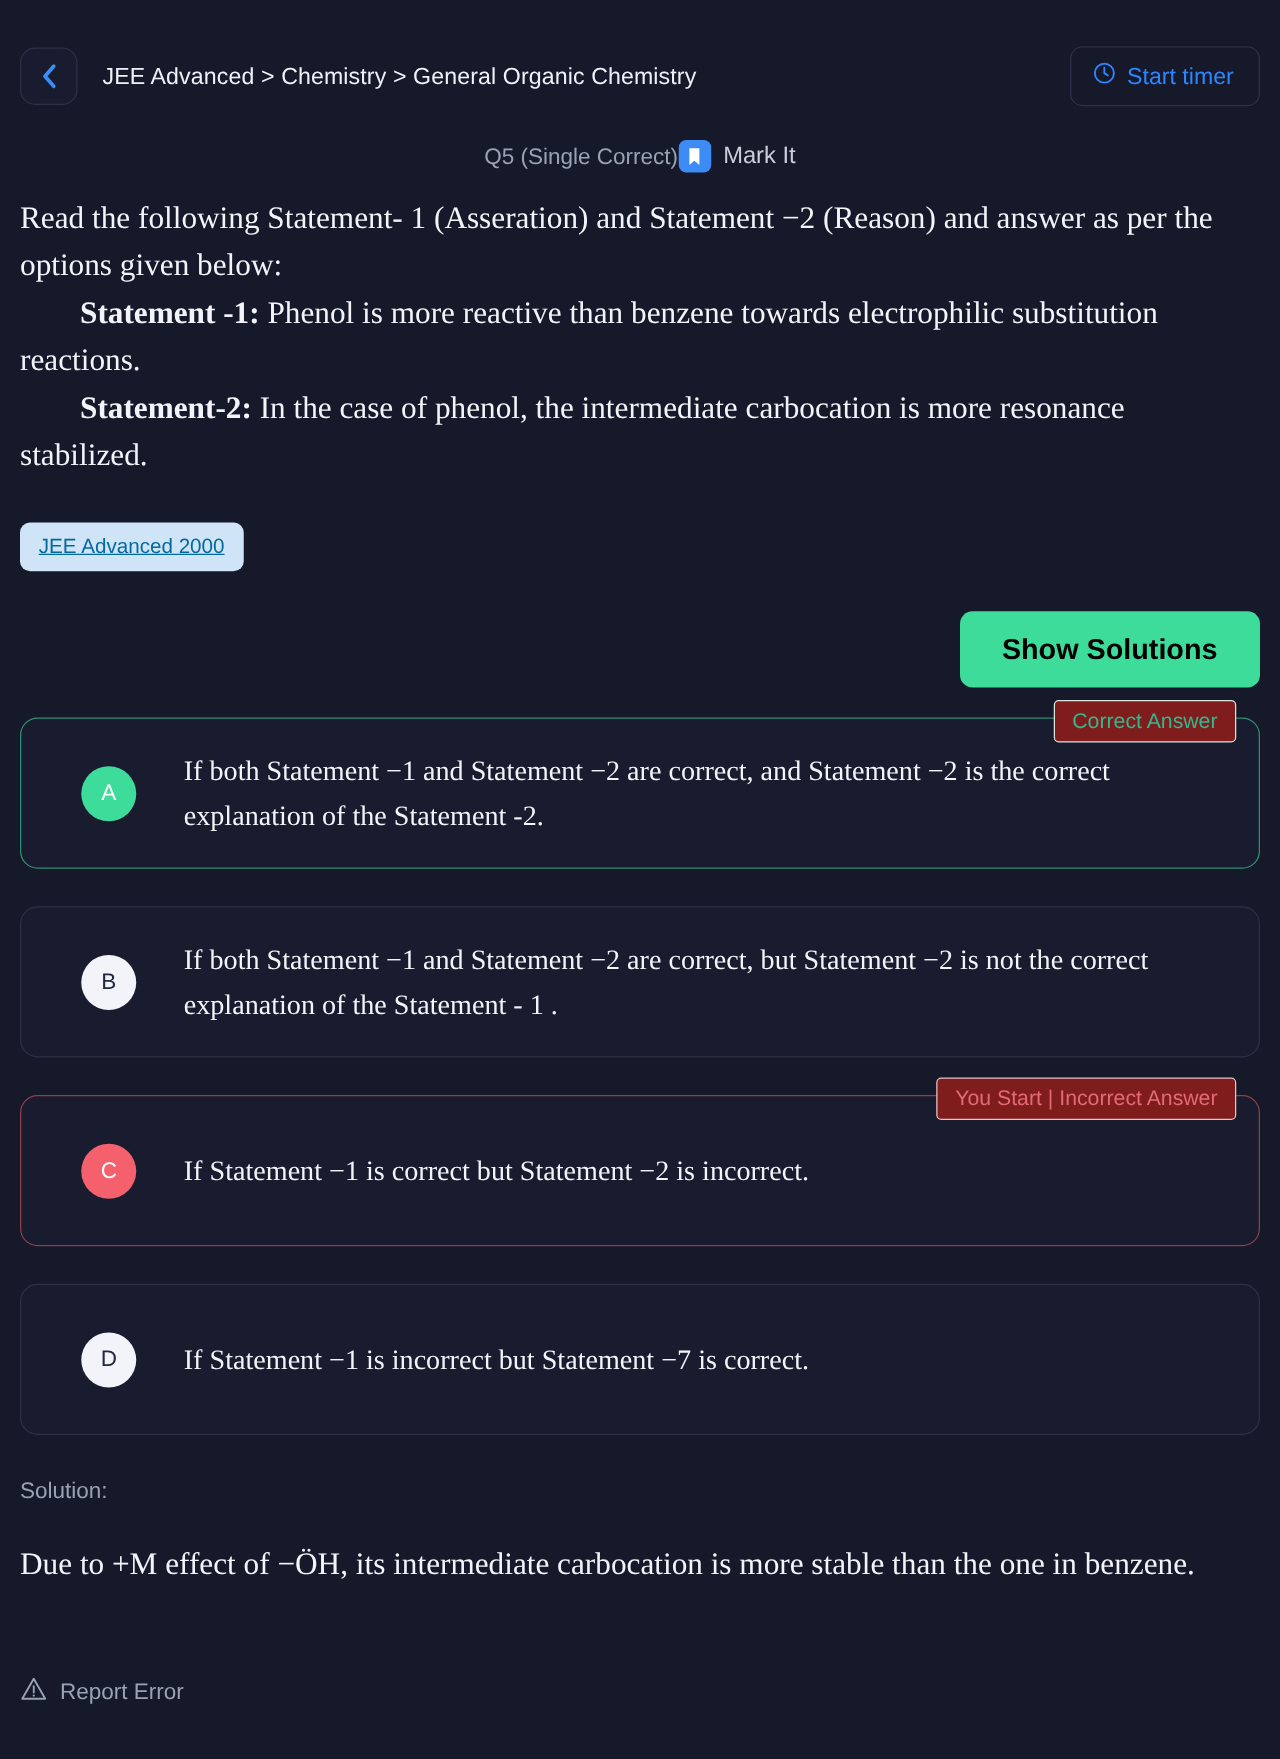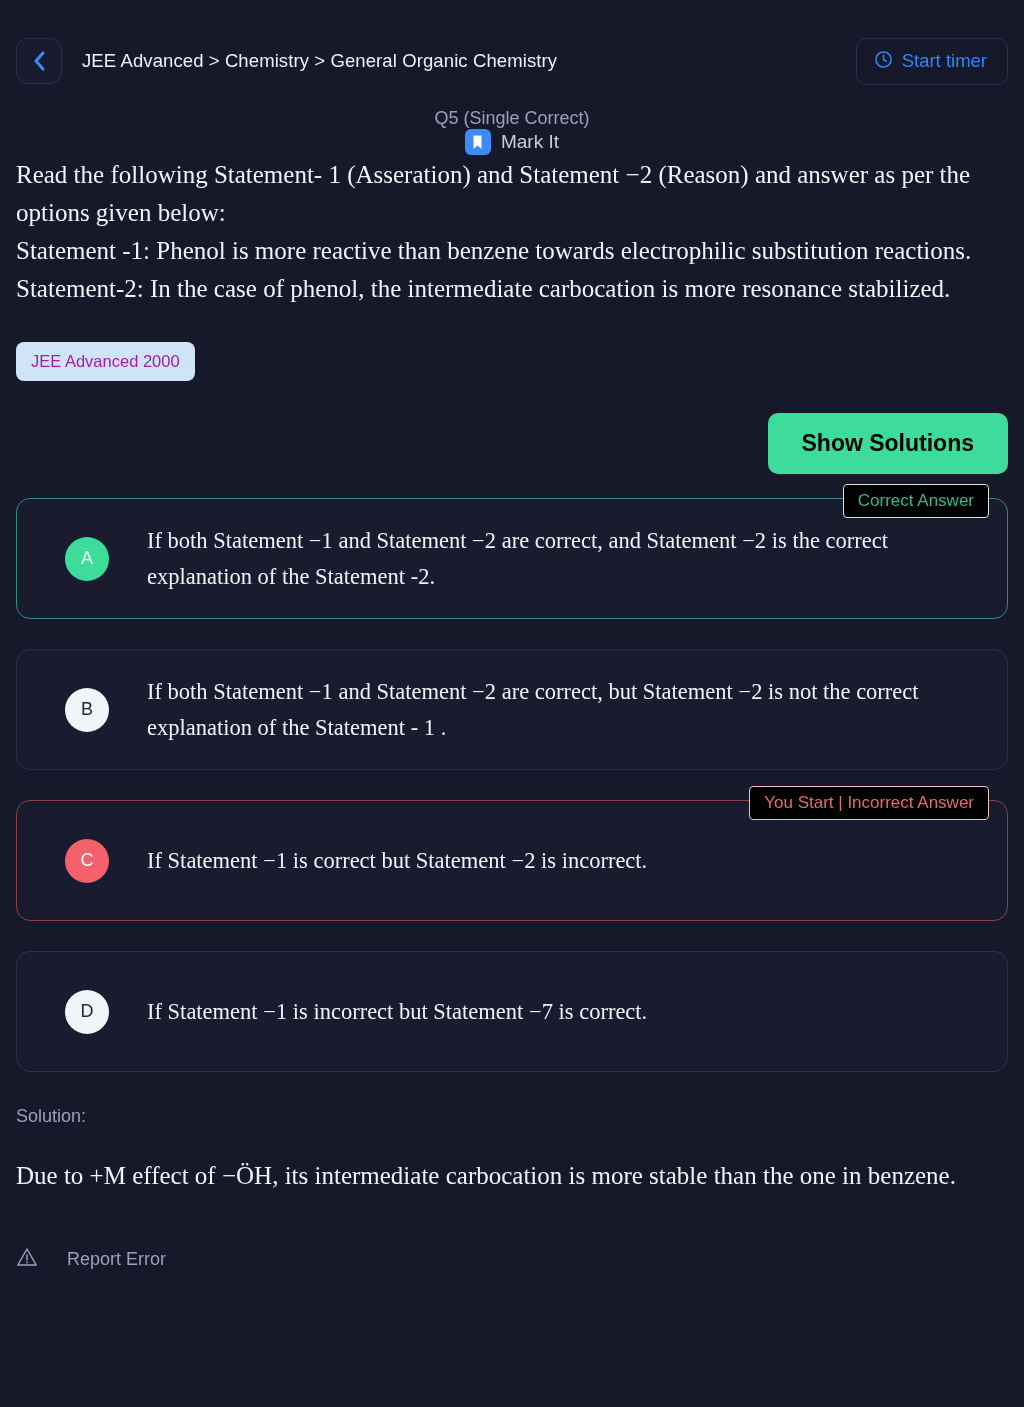--- a/index.html
+++ b/index.html
@@ -63,24 +63,23 @@
   .timer-label {
     color: #2e86ff;
     font-size: 18.5px;
     font-weight: 500;
   }
 
   
   .qrow {
     display: flex;
     align-items: center;
-    justify-content: space-between;
+    justify-content: center;
     margin-top: 16px;
     height: 34px;
-    flex-direction: column;
   }
   .qlabel {
     color: #9aa2b6;
     font-size: 18px;
   }
   .markit {
     display: flex;
     align-items: center;
     gap: 10px;
     cursor: pointer;
@@ -97,32 +96,33 @@
   }
 
   
   .qbody {
     margin-top: 14px;
     color: #f2f4fa;
     font-family: "Liberation Serif", serif;
     font-size: 25px;
     line-height: 1.52;
   }
-  .qbody b { font-weight: normal; }
+  .qbody b { font-weight: bold; margin-left: 48px; }
 
   
   .tags { margin-top: 34px; }
   .tag {
     display: inline-block;
     background: #cfe4f7;
-    color: #a21caf;
+    color: #0369a1;
     font-size: 16.5px;
     padding: 10px 15px;
     border-radius: 8px;
     cursor: pointer;
+    text-decoration: underline;
   }
 
   
   .solrow {
     display: flex;
     justify-content: flex-end;
     margin-top: 32px;
   }
   .show-sol {
     background: #3ddc9a;
@@ -171,21 +171,21 @@
     color: #f2f4fa;
     font-family: "Liberation Serif", serif;
     font-size: 22.5px;
     line-height: 1.58;
     padding-right: 20px;
   }
 
   .badge {
     position: absolute;
     top: -15px;
-    background: #000000;
+    background: #7f1d1d;
     font-size: 17px;
     padding: 6px 14px;
     border-radius: 4px;
     white-space: nowrap;
     font-family: "Liberation Sans", sans-serif;
   }
   .badge.correct-badge { right: 18px; color: #35b78d; border: 1px solid #d9e4e1; }
   .badge.marked-badge  { right: 18px; color: #e36a74; border: 1px solid #e8c3c7; }
 
   
@@ -196,24 +196,24 @@
   }
   .sol-text {
     margin-top: 30px;
     color: #f2f4fa;
     font-family: "Liberation Serif", serif;
     font-size: 25px;
     line-height: 1.52;
   }
 
   .report {
-    margin-top: 52px;
-    display: flex;
-    align-items: center;
-    gap: 29px;
+    margin-top: 70px;
+    display: flex;
+    align-items: center;
+    gap: 10px;
     cursor: pointer;
   }
   .report-label {
     color: #9aa2b6;
     font-size: 18px;
   }
 </style>
 </head>
 <body>
 

